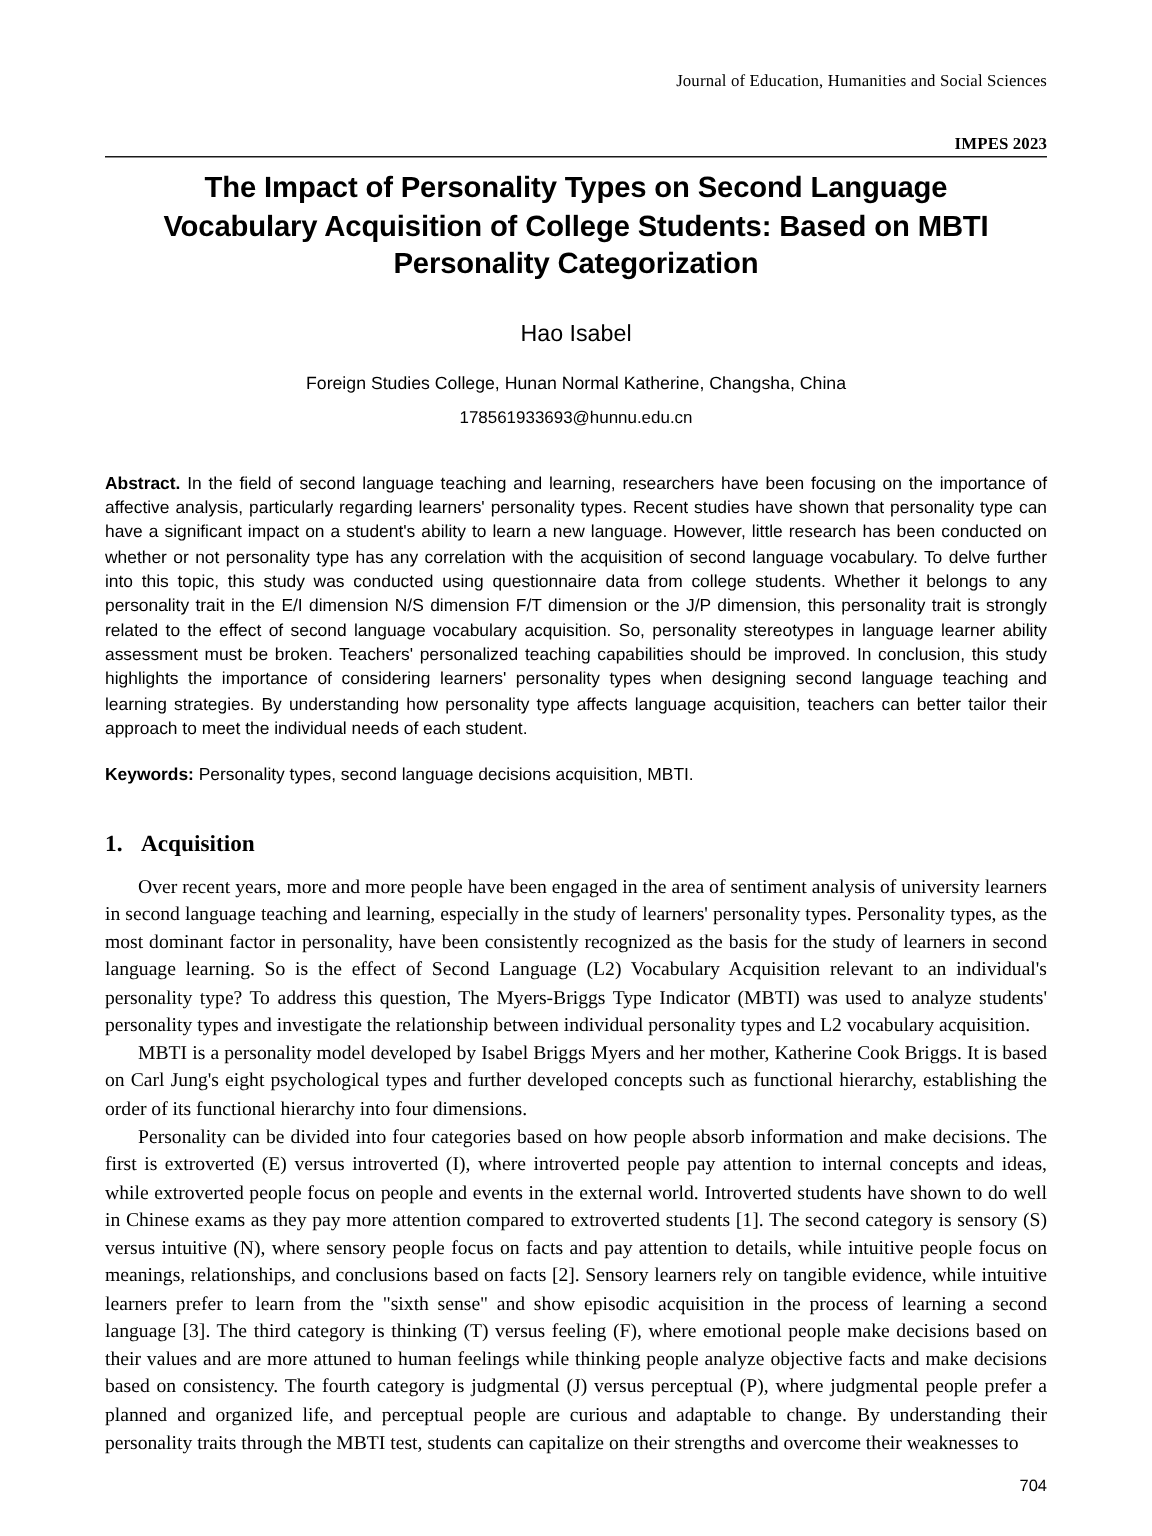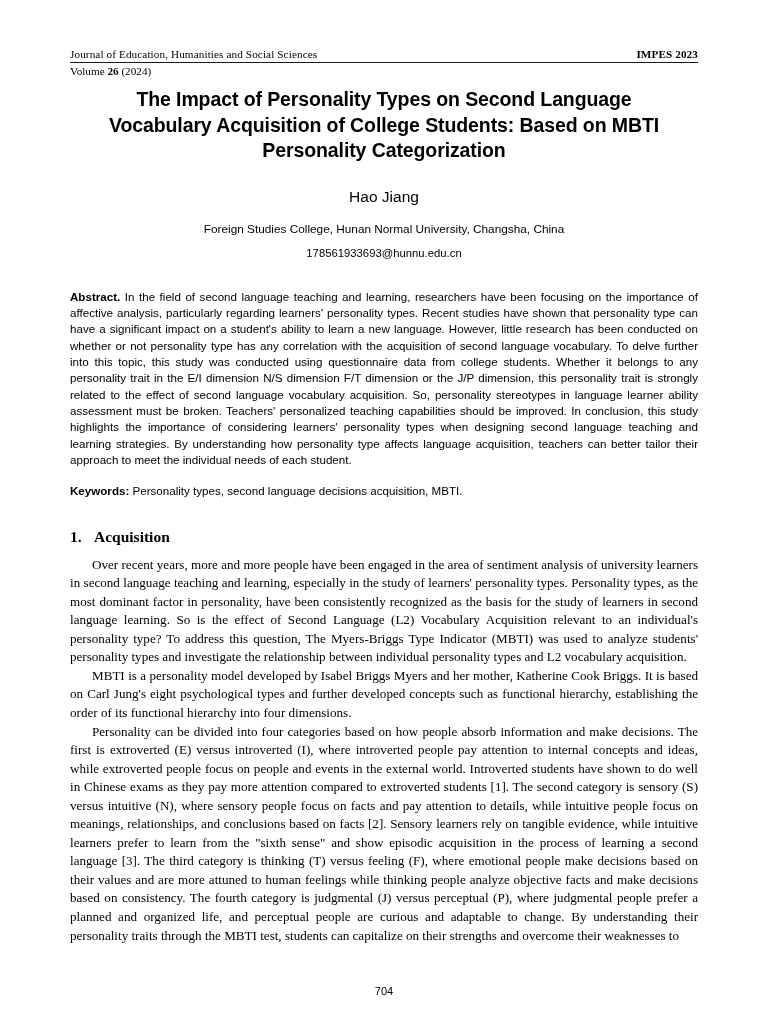--- a/index.html
+++ b/index.html
@@ -30,28 +30,30 @@
   }
   .header-row-1 {
     display: flex;
     justify-content: space-between;
     align-items: flex-end;
     font-family: "Liberation Serif", "DejaVu Serif", serif;
     font-size: 11.2px;
     line-height: 14px;
     padding-bottom: 1px;
     border-bottom: 1.6px solid #1a1a1a;
+    flex-direction: column;
   }
   .header-journal-name {
     font-weight: normal;
     letter-spacing: 0.1px;
   }
   .header-conference {
     font-weight: bold;
     letter-spacing: 0.1px;
+    margin-top: 28px;
   }
   .header-row-2 {
     font-family: "Liberation Serif", "DejaVu Serif", serif;
     font-size: 11.2px;
     line-height: 15px;
     padding-top: 1px;
   }
   .header-row-2 .vol-num {
     font-weight: bold;
   }
@@ -144,42 +146,41 @@
   .body-text.first {
     margin-top: 10px;
   }
 
   
   .page-number {
     position: absolute;
     left: 0;
     right: 0;
     top: 938px;
-    text-align: center;
+    text-align: right;
     font-family: "Liberation Sans", "DejaVu Sans", sans-serif;
     font-size: 11px;
   }
 </style>
 </head>
 <body>
 
 <div class="page">
 
   <div class="journal-header">
     <div class="header-row-1">
       <span class="header-journal-name">Journal of Education, Humanities and Social Sciences</span>
       <span class="header-conference">IMPES 2023</span>
     </div>
-    <div class="header-row-2"><span>Volume </span><span class="vol-num">26</span><span> (2024)</span></div>
   </div>
 
   <div class="title-block">
     <h1 class="paper-title">The Impact of Personality Types on Second Language Vocabulary Acquisition of College Students: Based on MBTI Personality Categorization</h1>
-    <div class="author-name">Hao Jiang</div>
-    <div class="affiliation">Foreign Studies College, Hunan Normal University, Changsha, China</div>
+    <div class="author-name">Hao Isabel</div>
+    <div class="affiliation">Foreign Studies College, Hunan Normal Katherine, Changsha, China</div>
     <div class="email">178561933693@hunnu.edu.cn</div>
   </div>
 
   <div class="abstract"><span class="abstract-label">Abstract.</span><span> In the field of second language teaching and learning, researchers have been focusing on the importance of affective analysis, particularly regarding learners' personality types. Recent studies have shown that personality type can have a significant impact on a student's ability to learn a new language. However, little research has been conducted on whether or not personality type has any correlation with the acquisition of second language vocabulary. To delve further into this topic, this study was conducted using questionnaire data from college students. Whether it belongs to any personality trait in the E/I dimension N/S dimension F/T dimension or the J/P dimension, this personality trait is strongly related to the effect of second language vocabulary acquisition. So, personality stereotypes in language learner ability assessment must be broken. Teachers' personalized teaching capabilities should be improved. In conclusion, this study highlights the importance of considering learners' personality types when designing second language teaching and learning strategies. By understanding how personality type affects language acquisition, teachers can better tailor their approach to meet the individual needs of each student.</span></div>
 
   <div class="keywords"><span class="keywords-label">Keywords:</span><span> Personality types, second language decisions acquisition, MBTI.</span></div>
 
   <div class="section-heading">
     <span class="section-number">1.</span>
     <span>Acquisition</span>

